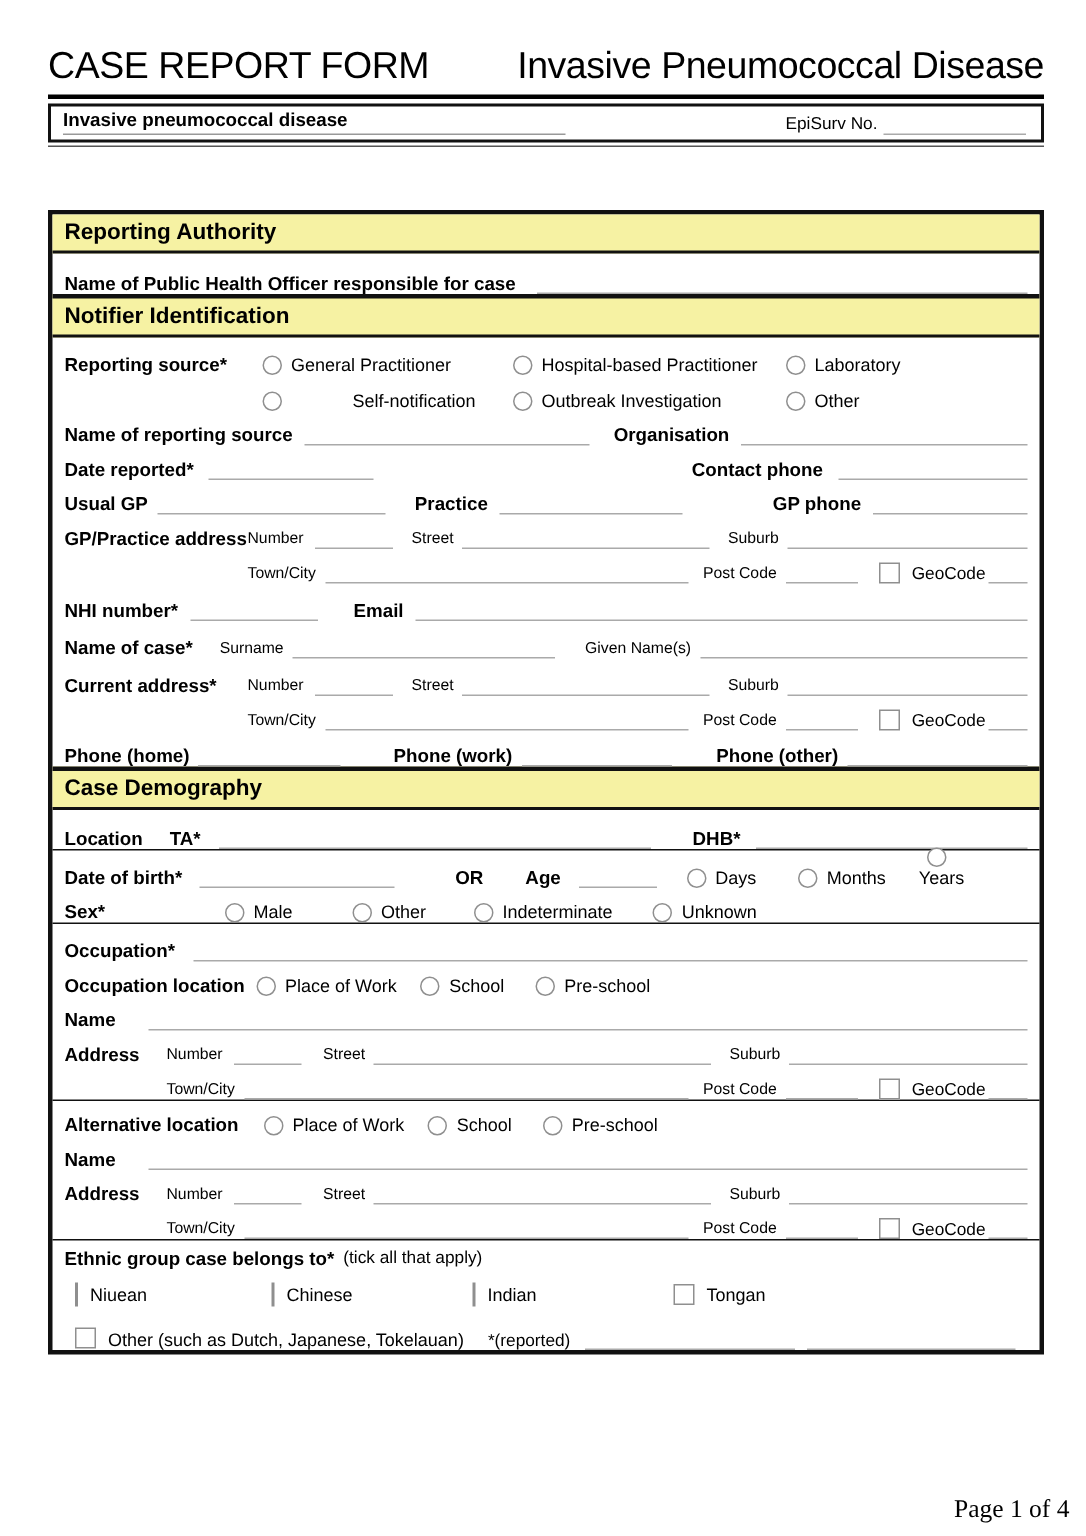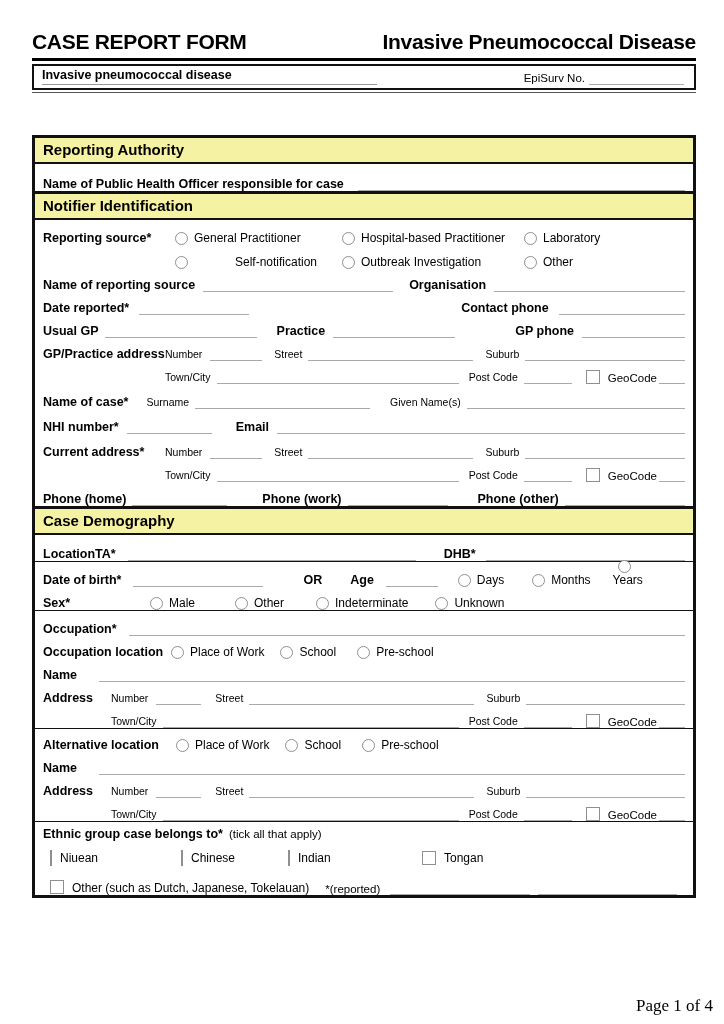--- a/index.html
+++ b/index.html
@@ -1,20 +1,20 @@
 <!DOCTYPE html>
 <html><head>
 <meta charset="utf-8">
 <style>
   html,body{margin:0;padding:0;}
   body{width:724px;height:1024px;background:#fff;color:#000;
        font-family:"Liberation Sans",sans-serif;position:relative;overflow:hidden;}
   .page{padding:30px 28px 0 32px;}
   .titlebar{display:flex;justify-content:space-between;align-items:flex-end;}
-  .t1{font-size:21px;font-weight:bold;letter-spacing:-0.3px;}
+  .t1{font-size:25px;font-weight:normal;letter-spacing:-0.3px;}
   .rule{border-top:3px solid #000;margin-top:4px;}
   .topbox{border:2.5px solid #111;display:flex;justify-content:space-between;
           align-items:flex-end;padding:2px 10px 3px 8px;margin-top:3px;}
   .thinrule{border-top:1px solid #555;margin-top:2px;}
   .form{border:3px solid #111;margin-top:42px;}
   .hd{background:#f6f2a3;border-bottom:2px solid #111;padding:3px 8px 4px;
       font-weight:bold;font-size:15px;}
   .hd.mid{border-top:3px solid #111;}
   .r{display:flex;align-items:flex-end;padding:0 8px;height:23px;}
   .b{font-weight:bold;font-size:12.5px;white-space:nowrap;}
@@ -132,32 +132,32 @@
       <span class="u uf" style="margin-left:6px;"></span>
       <span class="s" style="margin-left:10px;">Post Code</span>
       <span class="u" style="width:48px;margin-left:6px;"></span>
       <span class="cb" style="margin-left:14px;"></span>
       <span class="n">GeoCode</span>
       <span class="u" style="width:26px;margin-left:2px;"></span>
     </div>
 
 
     <div class="r" style="height:25px">
+      <span class="b">NHI number*</span>
+      <span class="u" style="width:85px;margin-left:8px;"></span>
+      <span class="b" style="margin-left:24px;">Email</span>
+      <span class="u uf" style="margin-left:8px;"></span>
+    </div>
+
+    <div class="r" style="height:25px">
       <span class="b">Name of case*</span>
       <span class="s" style="margin-left:18px;">Surname</span>
       <span class="u" style="width:175px;margin-left:6px;"></span>
       <span class="s" style="margin-left:20px;">Given Name(s)</span>
       <span class="u uf" style="margin-left:6px;"></span>
-    </div>
-
-    <div class="r" style="height:25px">
-      <span class="b">NHI number*</span>
-      <span class="u" style="width:85px;margin-left:8px;"></span>
-      <span class="b" style="margin-left:24px;">Email</span>
-      <span class="u uf" style="margin-left:8px;"></span>
     </div>
 
     <div class="r" style="height:25px">
       <span class="b sp" style="width:122px;">Current address*</span>
       <span class="s">Number</span>
       <span class="u" style="width:52px;margin-left:8px;"></span>
       <span class="s" style="margin-left:12px;">Street</span>
       <span class="u" style="width:165px;margin-left:6px;"></span>
       <span class="s" style="margin-left:12px;">Suburb</span>
       <span class="u uf" style="margin-left:6px;"></span>
@@ -180,21 +180,21 @@
       <span class="b" style="margin-left:35px;">Phone (work)</span>
       <span class="u" style="width:100px;margin-left:6px;"></span>
       <span class="b" style="margin-left:30px;">Phone (other)</span>
       <span class="u uf" style="margin-left:6px;"></span>
     </div>
 
     <div class="hd mid">Case Demography</div>
 
     <div class="r" style="height:26px">
       <span class="b">Location</span>
-      <span class="b" style="">TA*</span>
+      <span class="b" style="margin-left:18px;">TA*</span>
       <span class="u" style="width:288px;margin-left:12px;"></span>
       <span class="b" style="margin-left:28px;">DHB*</span>
       <span class="u uf" style="margin-left:10px;"></span>
     </div>
     <div class="thin"></div>
 
     <div class="r" style="height:25px">
       <span class="b">Date of birth*</span>
       <span class="u" style="width:130px;margin-left:12px;"></span>
       <span class="b" style="margin-left:40px;">OR</span>
@@ -330,21 +330,21 @@
       <span class="b">Ethnic group case belongs to*</span>
       <span class="n" style="margin-left:6px;">(tick all that apply)</span>
     </div>
 
 
     <div class="r" style="height:24px;align-items:center;">
       <span class="ri sp" style="width:131px;margin-left:7px;">
         <span class="cb"></span>
         <span>Niuean</span>
       </span>
-      <span class="ri sp" style="width:107px;">
+      <span class="ri sp" style="width:134px;">
         <span class="cb"></span>
         <span>Chinese</span>
       </span>
       <span class="ri sp" style="width:134px;">
         <span class="cb"></span>
         <span>Indian</span>
       </span>
       <span class="ri">
         <span class="cb"></span>
         <span>Tongan</span>

